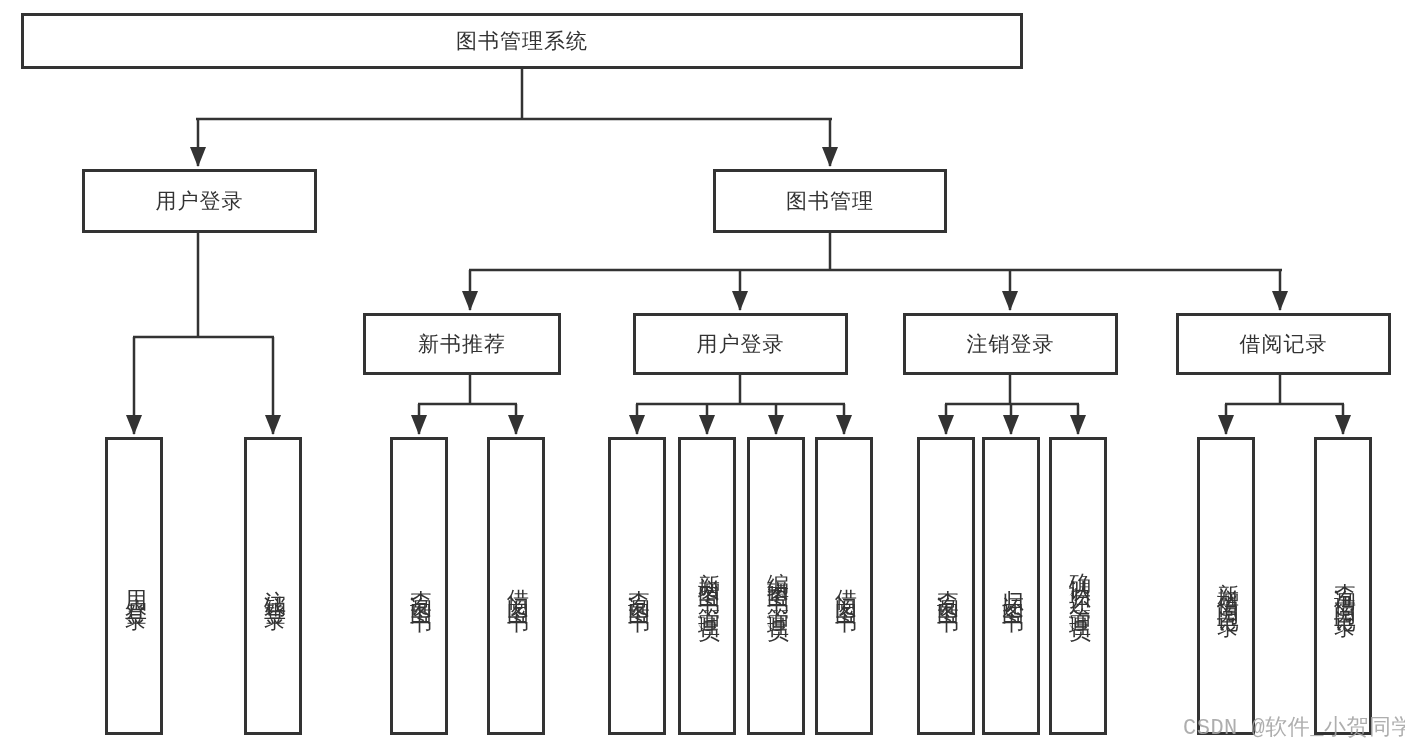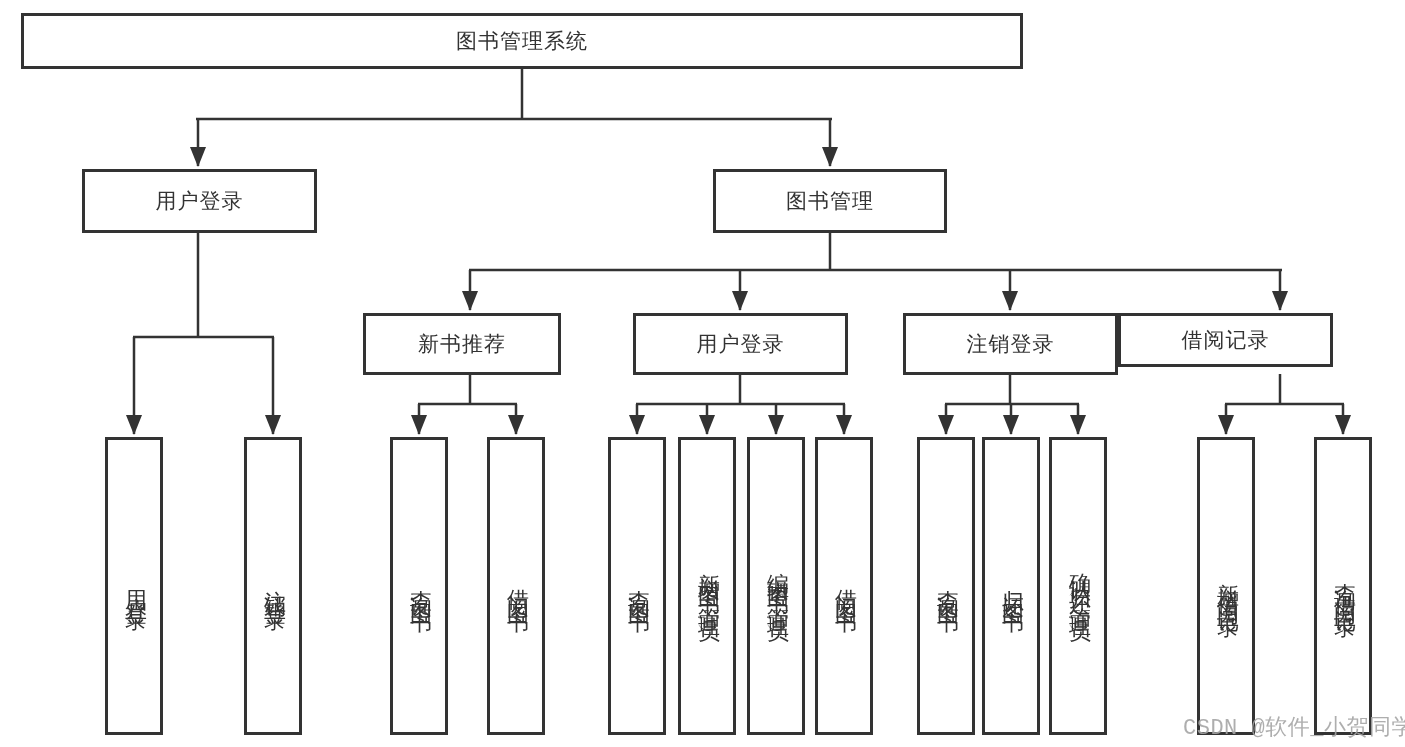--- a/index.html
+++ b/index.html
@@ -134,21 +134,21 @@
 
   <div class="hnode" style="left:363px; top:313px; width:198px; height:62px">
     <span>新书推荐</span>
   </div>
   <div class="hnode" style="left:633px; top:313px; width:215px; height:62px">
     <span>用户登录</span>
   </div>
   <div class="hnode" style="left:903px; top:313px; width:215px; height:62px">
     <span>注销登录</span>
   </div>
-  <div class="hnode" style="left:1118px; top:313px; width:215px; height:54px">
+  <div class="hnode" style="left:1176px; top:313px; width:215px; height:62px">
     <span>借阅记录</span>
   </div>
 
   <div class="vnode" style="left:105px">
     <span>用户登录</span>
   </div>
   <div class="vnode" style="left:244px">
     <span>注销登录</span>
   </div>
 

